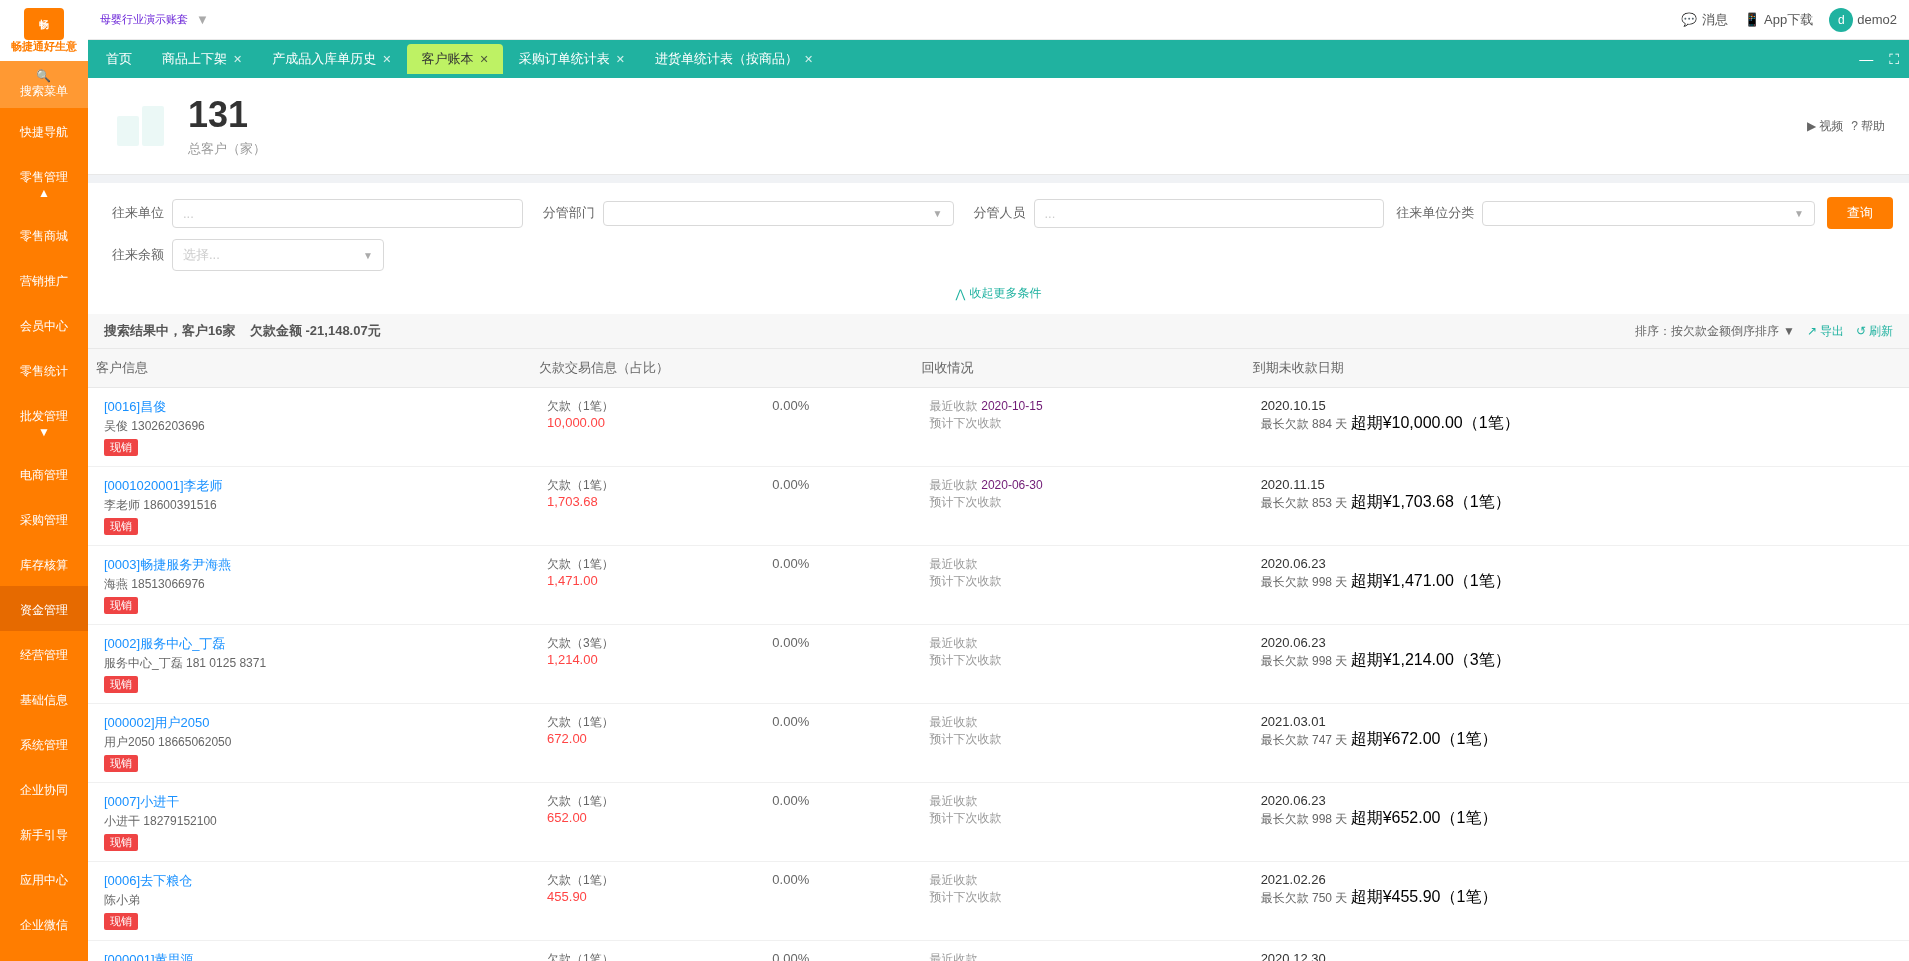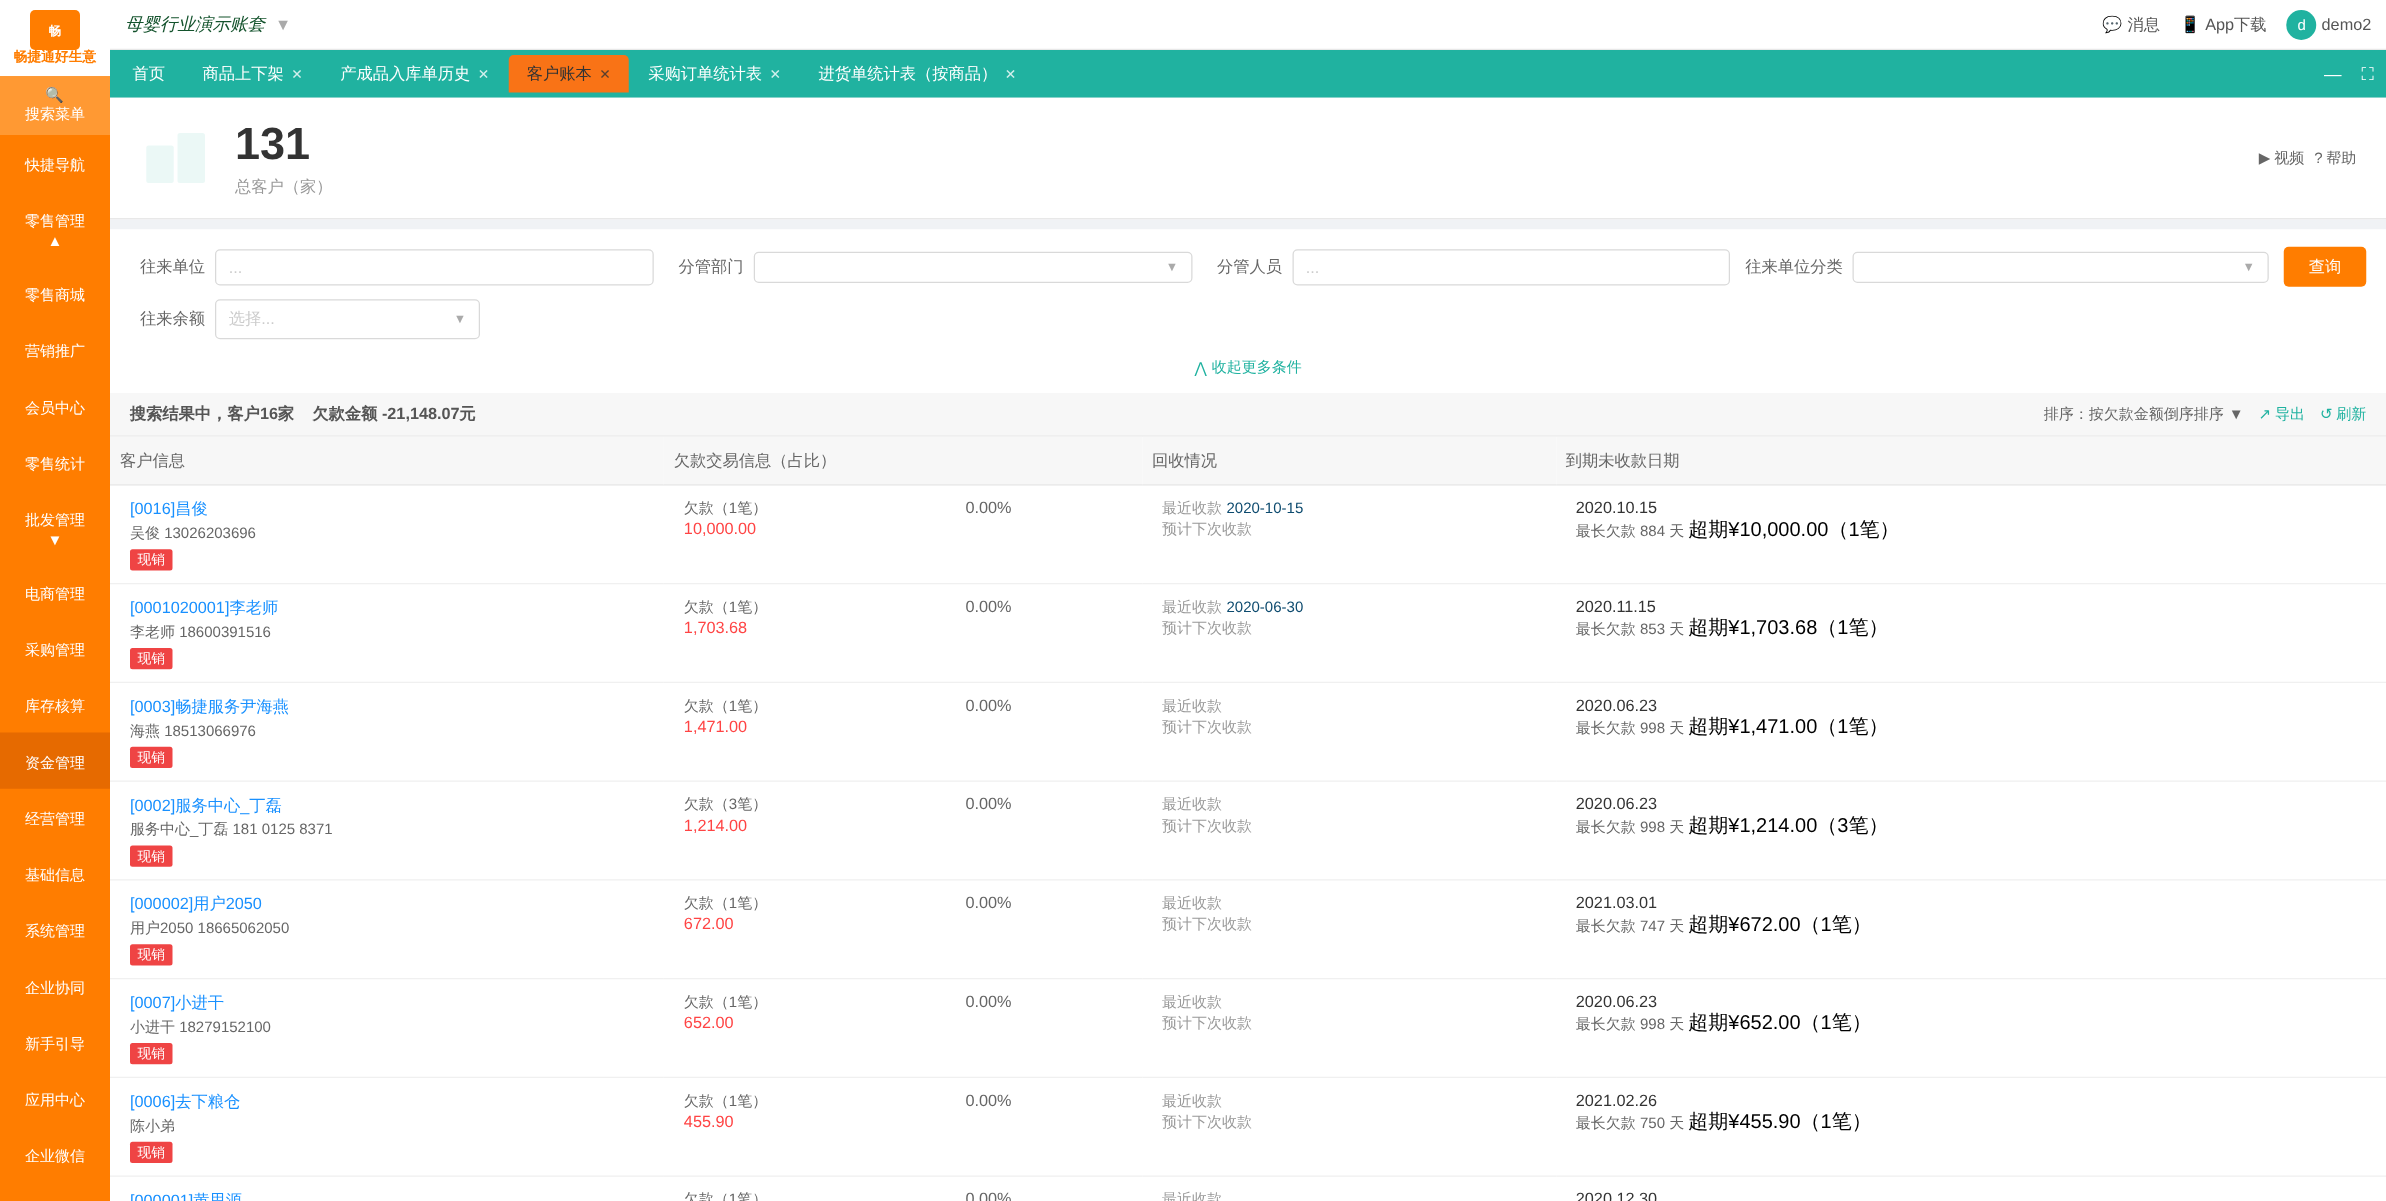--- a/index.html
+++ b/index.html
@@ -14,28 +14,28 @@
     .sidebar-nav { width: 100%; flex: 1; display: flex; flex-direction: column; }
     .sidebar-item { width: 100%; color: #fff; text-align: center; padding: 12px 4px; font-size: 12px; cursor: pointer; }
     .sidebar-item.active { background: #e66a00; }
     .sidebar-item .item-label { display: block; margin-top: 4px; }
 
     .main-area { flex: 1; display: flex; flex-direction: column; overflow: hidden; }
 
     
     .topbar { height: 40px; background: #fff; display: flex; align-items: center; justify-content: space-between; padding: 0 12px; border-bottom: 1px solid #e8e8e8; flex-shrink: 0; }
     .topbar-left { display: flex; align-items: center; gap: 8px; }
-    .topbar-brand { font-size: 14px; color: #14532d; font-style: italic; }
+    .topbar-brand { font-size: 11px; color: #6d28d9; }
     .topbar-right { display: flex; align-items: center; gap: 16px; font-size: 13px; color: #555; }
     .topbar-icon { cursor: pointer; display: flex; align-items: center; gap: 4px; }
 
     
     .tabs-bar { height: 38px; background: #20b2a0; display: flex; align-items: center; padding: 0 4px; flex-shrink: 0; overflow: hidden; }
     .tab { display: flex; align-items: center; padding: 6px 14px; color: #fff; font-size: 13px; cursor: pointer; border-radius: 4px 4px 0 0; margin-right: 2px; white-space: nowrap; }
-    .tab.active { background: #f97316; color: #333; }
+    .tab.active { background: #bef264; color: #333; }
     .tab-close { margin-left: 6px; font-size: 11px; opacity: 0.8; }
     .tabs-actions { margin-left: auto; display: flex; gap: 4px; }
     .tabs-action-btn { color: #fff; cursor: pointer; padding: 4px 6px; font-size: 14px; }
 
     
     .content { flex: 1; overflow-y: auto; background: #f0f2f5; }
 
     
     .stats-bar { display: flex; background: #fff; margin: 0; border-bottom: 1px solid #e8e8e8; }
     .stat-card { flex: 1; display: flex; align-items: center; padding: 16px 24px; border-right: 1px solid #e8e8e8; }
@@ -70,21 +70,21 @@
     .data-table th { padding: 10px 8px; text-align: left; font-size: 13px; color: #666; font-weight: normal; border-bottom: 1px solid #e8e8e8; }
     .data-table tbody tr { border-bottom: 1px solid #f0f0f0; }
     .data-table td { padding: 10px 16px; font-size: 13px; vertical-align: top; }
 
     .customer-name { color: #1890ff; cursor: pointer; font-size: 13px; }
     .customer-phone { color: #666; font-size: 12px; margin-top: 2px; }
     .tag-xian { display: inline-block; background: #ef4444; color: #fff; font-size: 11px; padding: 1px 6px; border-radius: 2px; margin-top: 4px; }
     .debt-amount { color: #ff4444; font-size: 13px; }
     .debt-count { color: #666; font-size: 12px; }
     .debt-percent { color: #666; font-size: 13px; }
-    .recover-date { color: #0c4a6e; font-size: 12px; }
+    .recover-date { color: #701a75; font-size: 12px; }
     .recover-label { color: #999; font-size: 12px; }
     .overdue-amount { color: #000000; font-size: 16px; cursor: pointer; }
     .overdue-days { color: #666; font-size: 12px; }
     .due-date { font-size: 13px; color: #333; }
 
     .results-header-row { display: flex; align-items: center; justify-content: space-between; padding: 8px 16px; background: #f7f7f7; border-bottom: 1px solid #e8e8e8; }
   </style>
 </head>
 <body>
 

